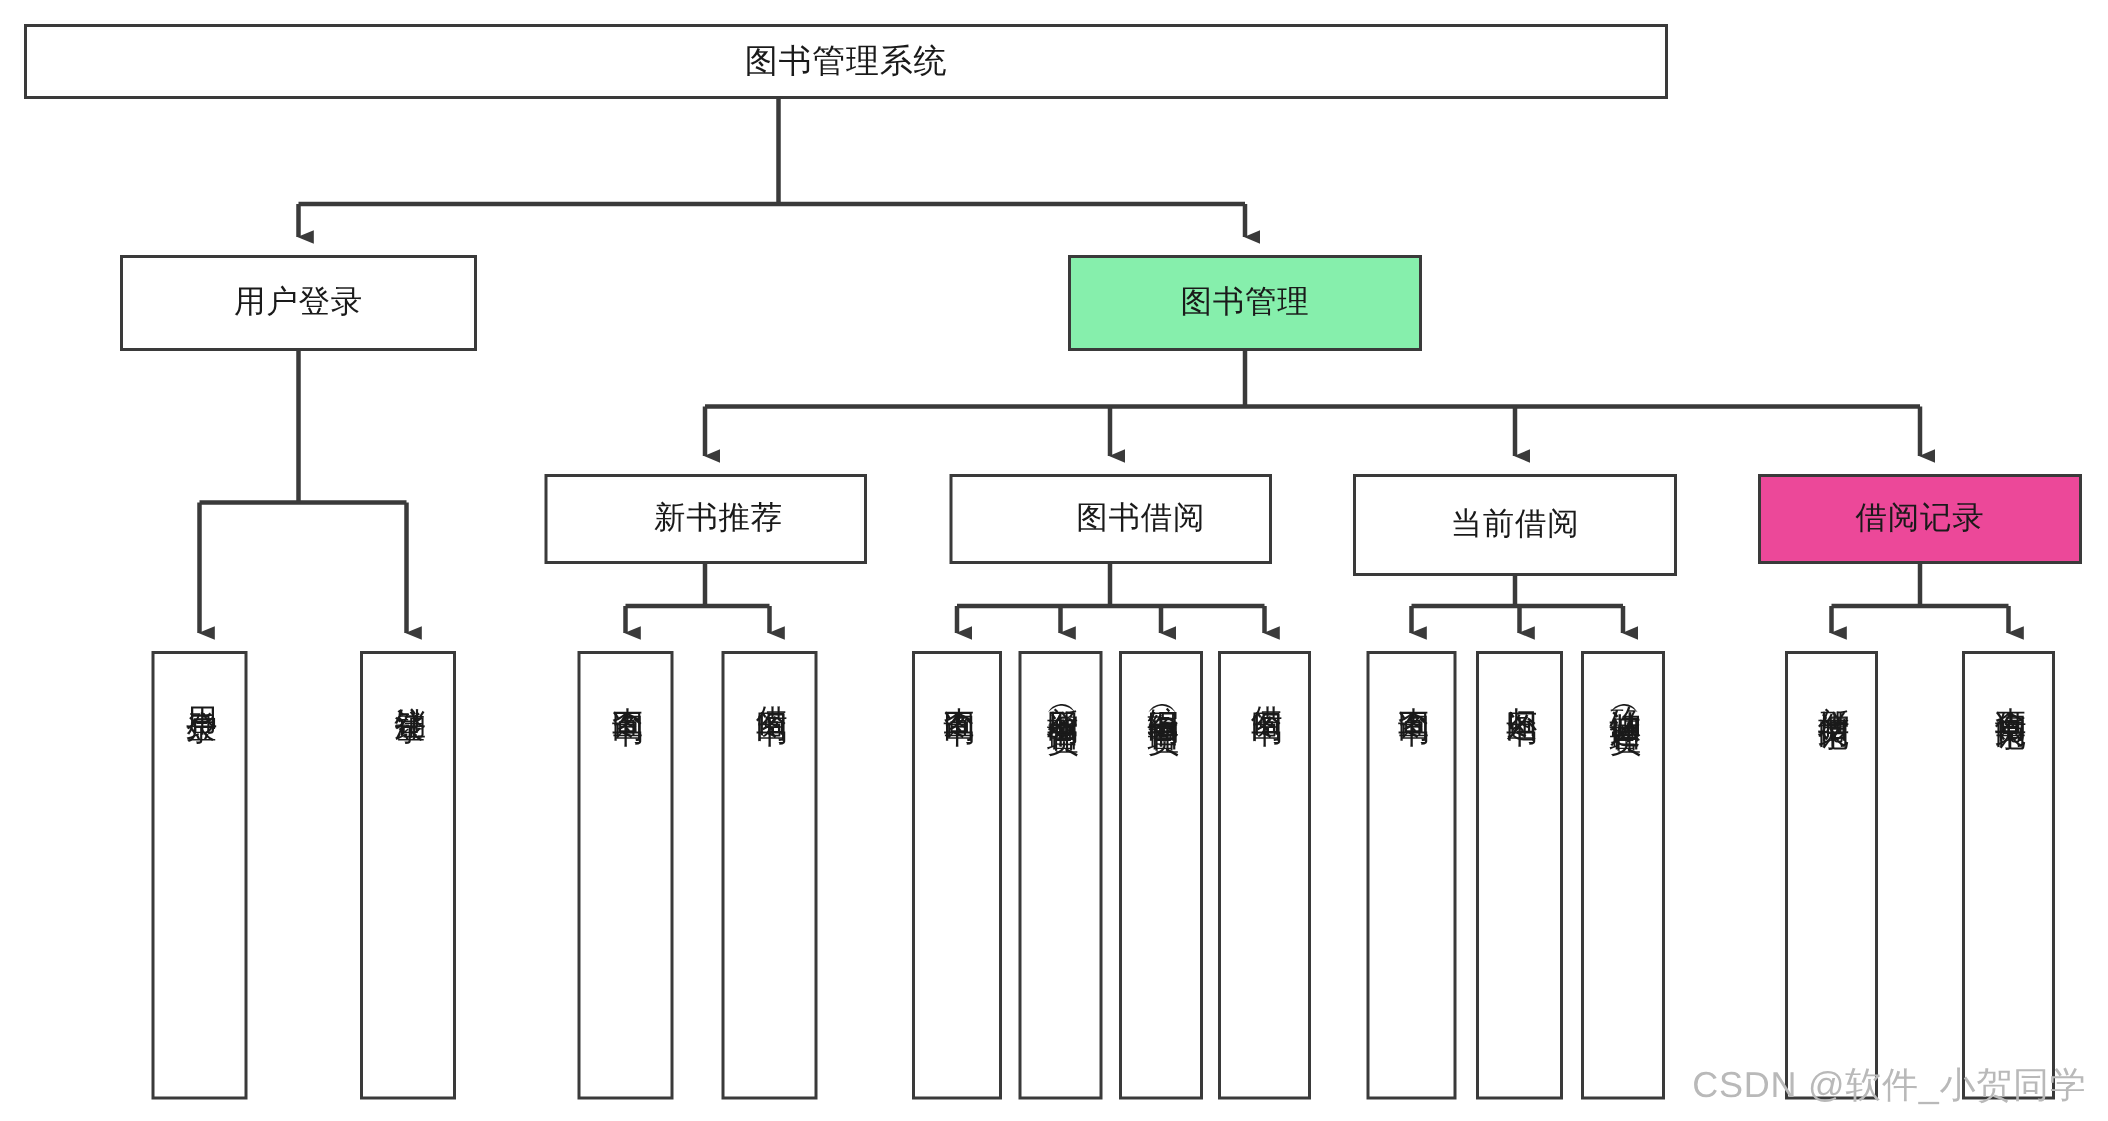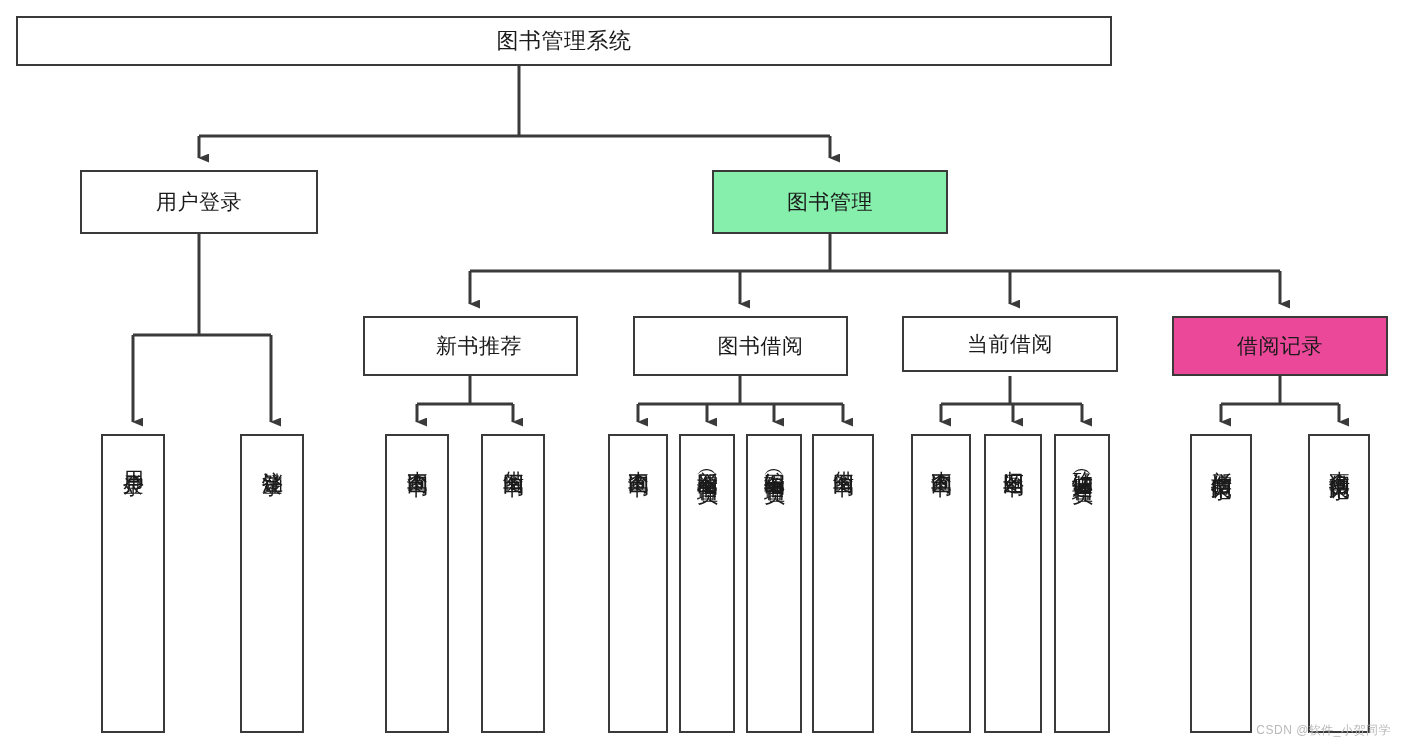--- a/index.html
+++ b/index.html
@@ -57,21 +57,21 @@
     text-orientation: upright;
     font-size: 21px;
     line-height: 1.28;
     letter-spacing: 2px;
     white-space: nowrap;
   }
   #watermark {
     position: absolute;
     right: 14px;
     bottom: 8px;
-    font-size: 12px;
+    font-size: 24px;
     color: #b9b9b9;
     letter-spacing: 0.5px;
     white-space: nowrap;
     user-select: none;
   }
 </style>
 </head>
 <body>
 
 <div id="canvas">
@@ -137,21 +137,21 @@
   <div class="node horiz" style="left: 712px; top: 170px; width: 236px; height: 64px; border-color: rgb(58, 58, 58); background: #86efac; color: rgb(26, 26, 26);">
     <span class="label">图书管理</span>
   </div>
 
   <div class="node horiz" style="left: 363px; top: 316px; width: 215px; height: 60px; border-color: rgb(58, 58, 58); background: rgb(255, 255, 255); color: rgb(26, 26, 26); padding-left: 17px;">
     <span class="label">新书推荐</span>
   </div>
   <div class="node horiz" style="left: 633px; top: 316px; width: 215px; height: 60px; border-color: rgb(58, 58, 58); background: rgb(255, 255, 255); color: rgb(26, 26, 26); padding-left: 40px;">
     <span class="label">图书借阅</span>
   </div>
-  <div class="node horiz" style="left: 902px; top: 316px; width: 216px; height: 56px; border-color: rgb(58, 58, 58); background: rgb(255, 255, 255); color: rgb(26, 26, 26);">
+  <div class="node horiz" style="left: 902px; top: 316px; width: 216px; height: 68px; border-color: rgb(58, 58, 58); background: rgb(255, 255, 255); color: rgb(26, 26, 26);">
     <span class="label">当前借阅</span>
   </div>
   <div class="node horiz" style="left: 1172px; top: 316px; width: 216px; height: 60px; border-color: rgb(58, 58, 58); background: #ec4899; color: rgb(26, 26, 26);">
     <span class="label">借阅记录</span>
   </div>
 
   <div class="node vert" style="left: 101px; top: 434px; width: 64px; height: 299px; border-color: rgb(58, 58, 58); background: rgb(255, 255, 255); color: rgb(26, 26, 26);">
     <span class="label">用户登录</span>
   </div>
   <div class="node vert" style="left: 240px; top: 434px; width: 64px; height: 299px; border-color: rgb(58, 58, 58); background: rgb(255, 255, 255); color: rgb(26, 26, 26);">

